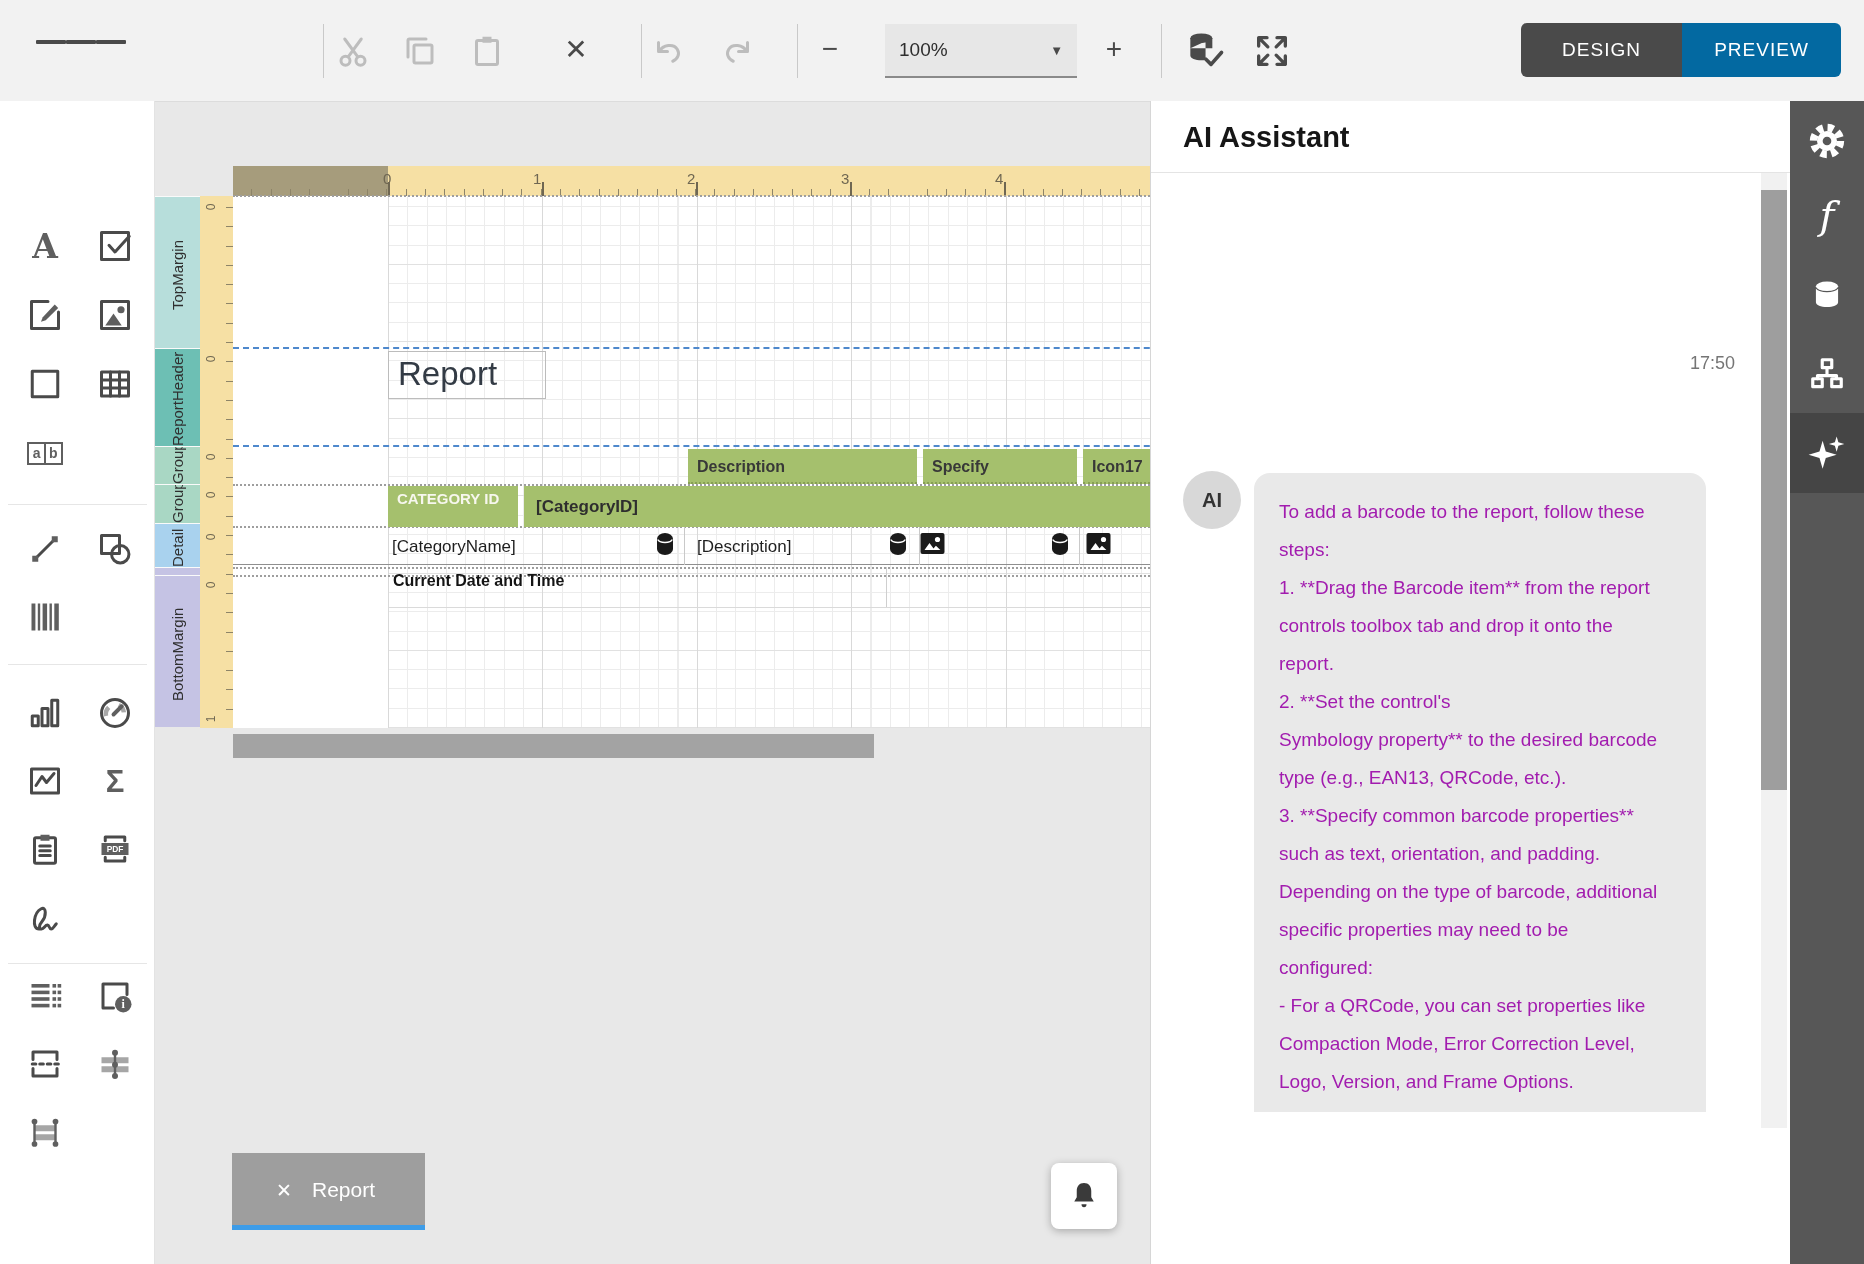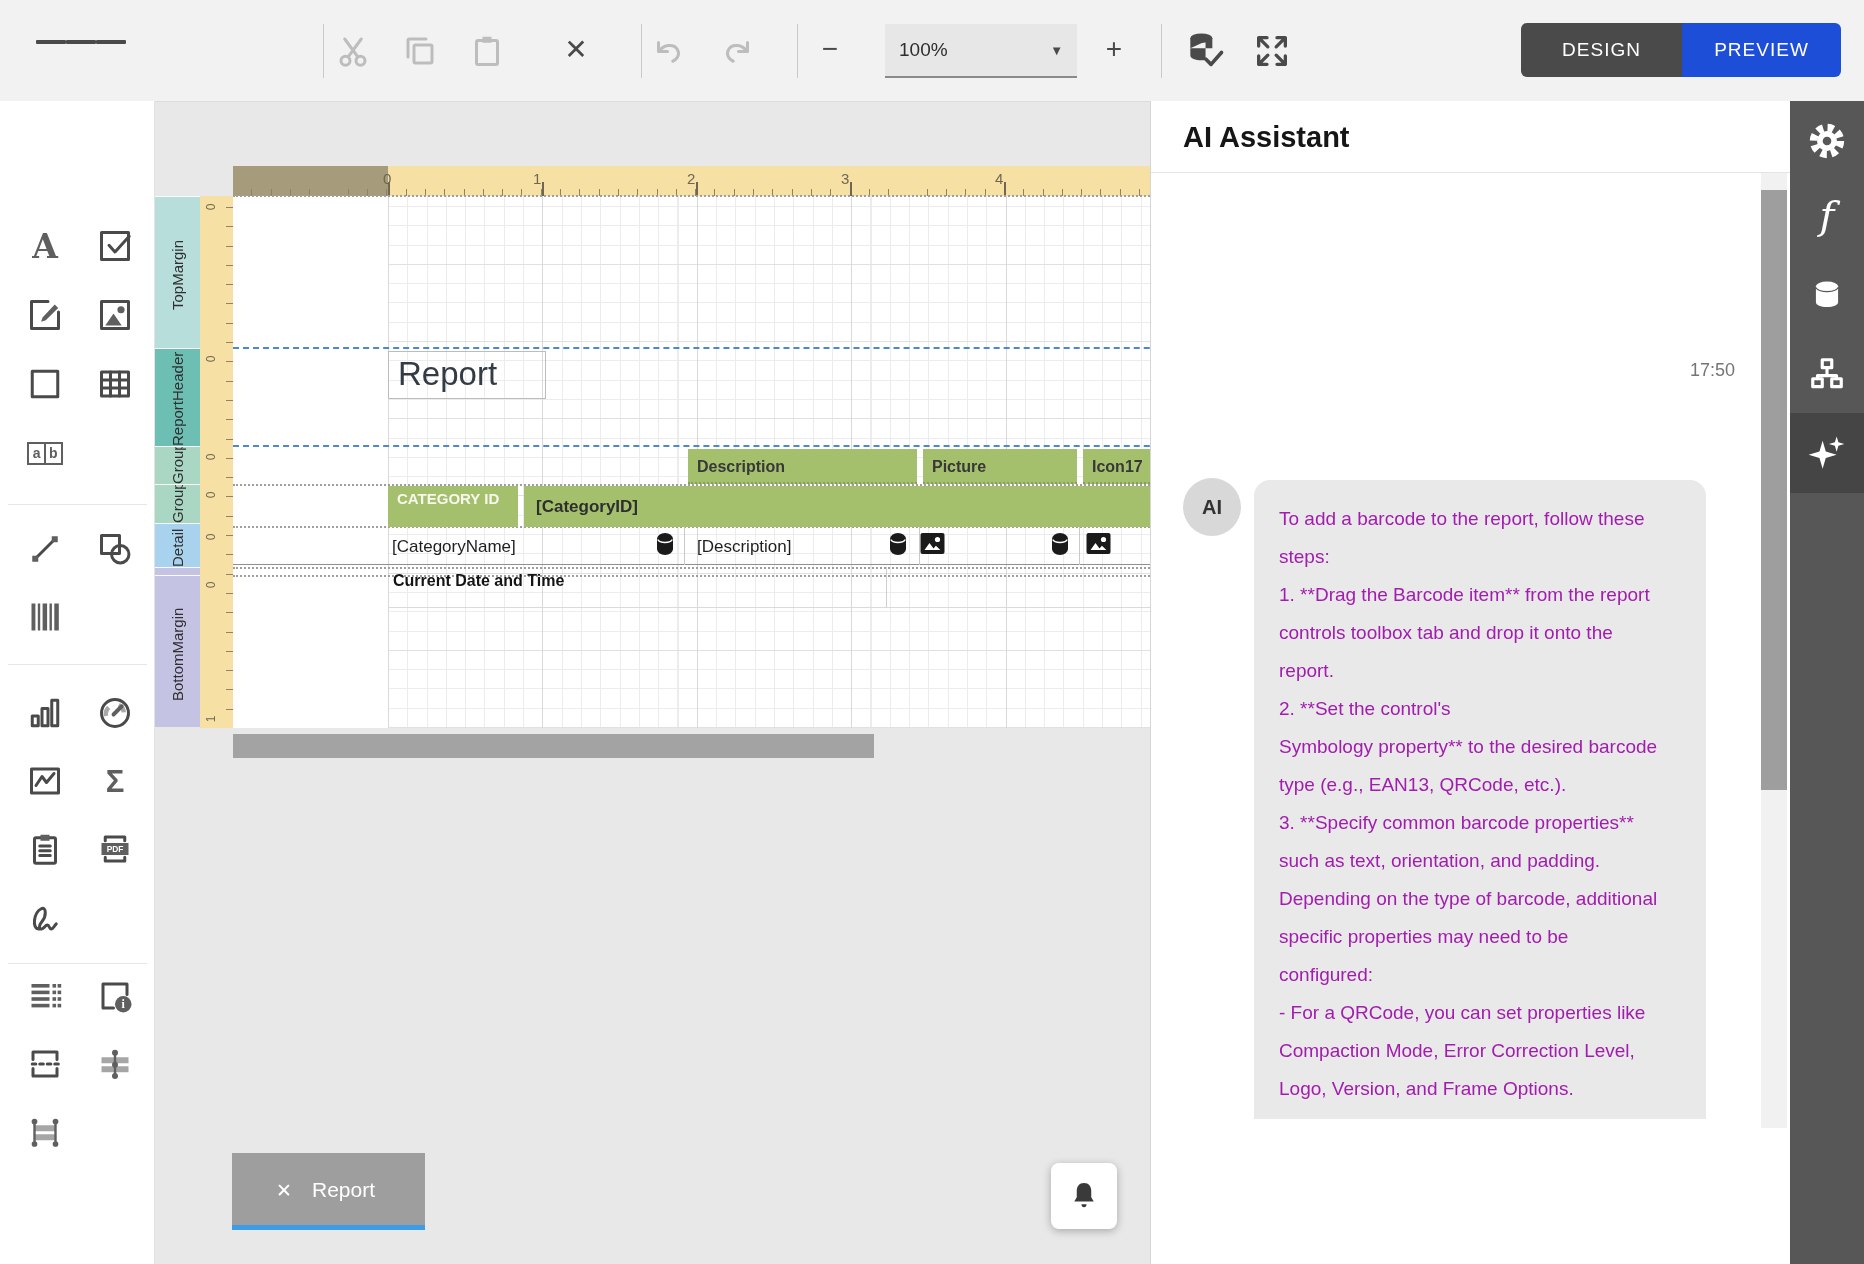--- a/index.html
+++ b/index.html
@@ -69,21 +69,21 @@
   #doctab{left:232px;top:1153px;width:193px;height:77px;background:#9e9e9e;cursor:pointer;}
   #doctab .bar{position:absolute;left:0;bottom:0;width:100%;height:5px;background:#3d9ce8;}
   #doctab .x{position:absolute;left:44px;top:26px;font-size:19px;color:#fff;cursor:pointer;}
   #doctab .lbl{position:absolute;left:80px;top:25px;font-size:21px;color:#fff;}
   #bellbtn{left:1051px;top:1163px;width:66px;height:66px;background:#fff;border-radius:8px;
      box-shadow:0 2px 8px rgba(0,0,0,.28);display:flex;align-items:center;justify-content:center;cursor:pointer;}
   
   #aipanel{left:1150px;top:101px;width:640px;height:1163px;background:#fff;border-left:1px solid #d6d6d6;box-sizing:border-box;}
   #aihead{position:absolute;left:32px;top:20px;font-size:29px;font-weight:bold;color:#161616;}
   #aihr{position:absolute;left:0;top:71px;width:640px;height:1px;background:#e4e4e4;}
-  #chat{position:absolute;left:0;top:63px;width:640px;height:955px;overflow:hidden;}
+  #chat{position:absolute;left:0;top:56px;width:640px;height:955px;overflow:hidden;}
   .tstamp{position:absolute;right:56px;top:196px;font-size:18px;color:#757575;}
   #ubub{position:absolute;left:196px;top:240px;width:384px;background:#e2f1fc;border-radius:16px;
      padding:19px 26px;box-sizing:border-box;font-size:19px;line-height:38px;color:#2c2c2c;white-space:pre-line;}
   #avatar{position:absolute;left:32px;top:314px;width:58px;height:58px;border-radius:50%;background:#d8d8d8;
      display:flex;align-items:center;justify-content:center;font-size:20px;font-weight:600;color:#333;}
   #abub{position:absolute;left:103px;top:316px;width:452px;background:#e9e9e9;border-radius:16px;
      padding:20px 25px;box-sizing:border-box;font-size:19px;line-height:38px;color:#a21caf;white-space:pre-line;}
   #chatsb{position:absolute;left:610px;top:72px;width:26px;height:955px;background:#f1f1f1;cursor:pointer;}
   #chatsb .thumb{position:absolute;left:0;top:17px;width:26px;height:600px;background:#9e9e9e;}
   #msgrow{position:absolute;left:0;top:1027px;width:640px;height:136px;background:#fff;}
@@ -173,21 +173,21 @@
       <svg width="40" height="40" viewBox="0 0 24 24">
           <g class="ic" stroke-width="2.2">
         <path d="M9 4 H4 V9 M4 4 L9.5 9.5"></path>
             <path d="M15 4 H20 V9 M20 4 L14.5 9.5"></path>
         <path d="M9 20 H4 V15 M4 20 L9.5 14.5"></path>
             <path d="M15 20 H20 V15 M20 20 L14.5 14.5"></path>
       </g>
         </svg>
     </div>
     <div class="abs modebtn" style="left:1521px;width:161px;background:#4a4a4a;border-radius:6px 0 0 6px;">DESIGN</div>
-    <div class="abs modebtn" style="left:1682px;width:159px;background:#1d4ed8;border-radius:0 6px 6px 0;">PREVIEW</div>
+    <div class="abs modebtn" style="left:1682px;width:159px;background:#0369a1;border-radius:0 6px 6px 0;">PREVIEW</div>
   </div>
 
   <div id="toolbox" class="abs">
     <div class="abs tb-ic" style="left:23px;top:123px;">
         <span class="serifA">A</span>
       </div>
     <div class="abs tb-ic" style="left:93px;top:123px;">
       <svg width="36" height="36" viewBox="0 0 24 24">
           <g class="ic" stroke="#5f5f5f" stroke-width="2.2">
             <rect x="3" y="3" width="18" height="18"></rect>
@@ -421,21 +421,21 @@
   <div class="abs sep-blue" style="top:445px;"></div>
   <div class="abs sep-dot" style="top:484px;"></div>
   <div class="abs sep-dot" style="top:526px;"></div>
   <div class="abs sep-solid" style="top:564px;"></div>
   <div class="abs sep-dot" style="top:567px;"></div>
   <div class="abs sep-dot" style="top:575px;"></div>
 
   <div id="title-box" class="abs">Report</div>
 
   <div class="abs hcell" style="left:688px;width:229px;">Description</div>
-  <div class="abs hcell" style="left:923px;width:154px;">Picture</div>
+  <div class="abs hcell" style="left:923px;width:154px;">Specify</div>
   <div class="abs hcell" style="left:1083px;width:327px;">Icon17</div>
 
   <div class="abs gcell" style="left:388px;width:130px;overflow:hidden;">
     <span style="display:block;padding:3px 0 0 9px;font-size:15px;line-height:19px;font-weight:bold;color:#f7f7ee;">CATEGORY ID</span>
   </div>
   <div class="abs gcell" style="left:524px;width:886px;">
     <span style="display:block;padding-left:12px;font-size:17px;line-height:41px;font-weight:bold;color:#2e2e2e;">[CategoryID]</span>
   </div>
 
   <div class="abs fieldtxt" style="left:392px;top:528px;">[CategoryName]</div>

